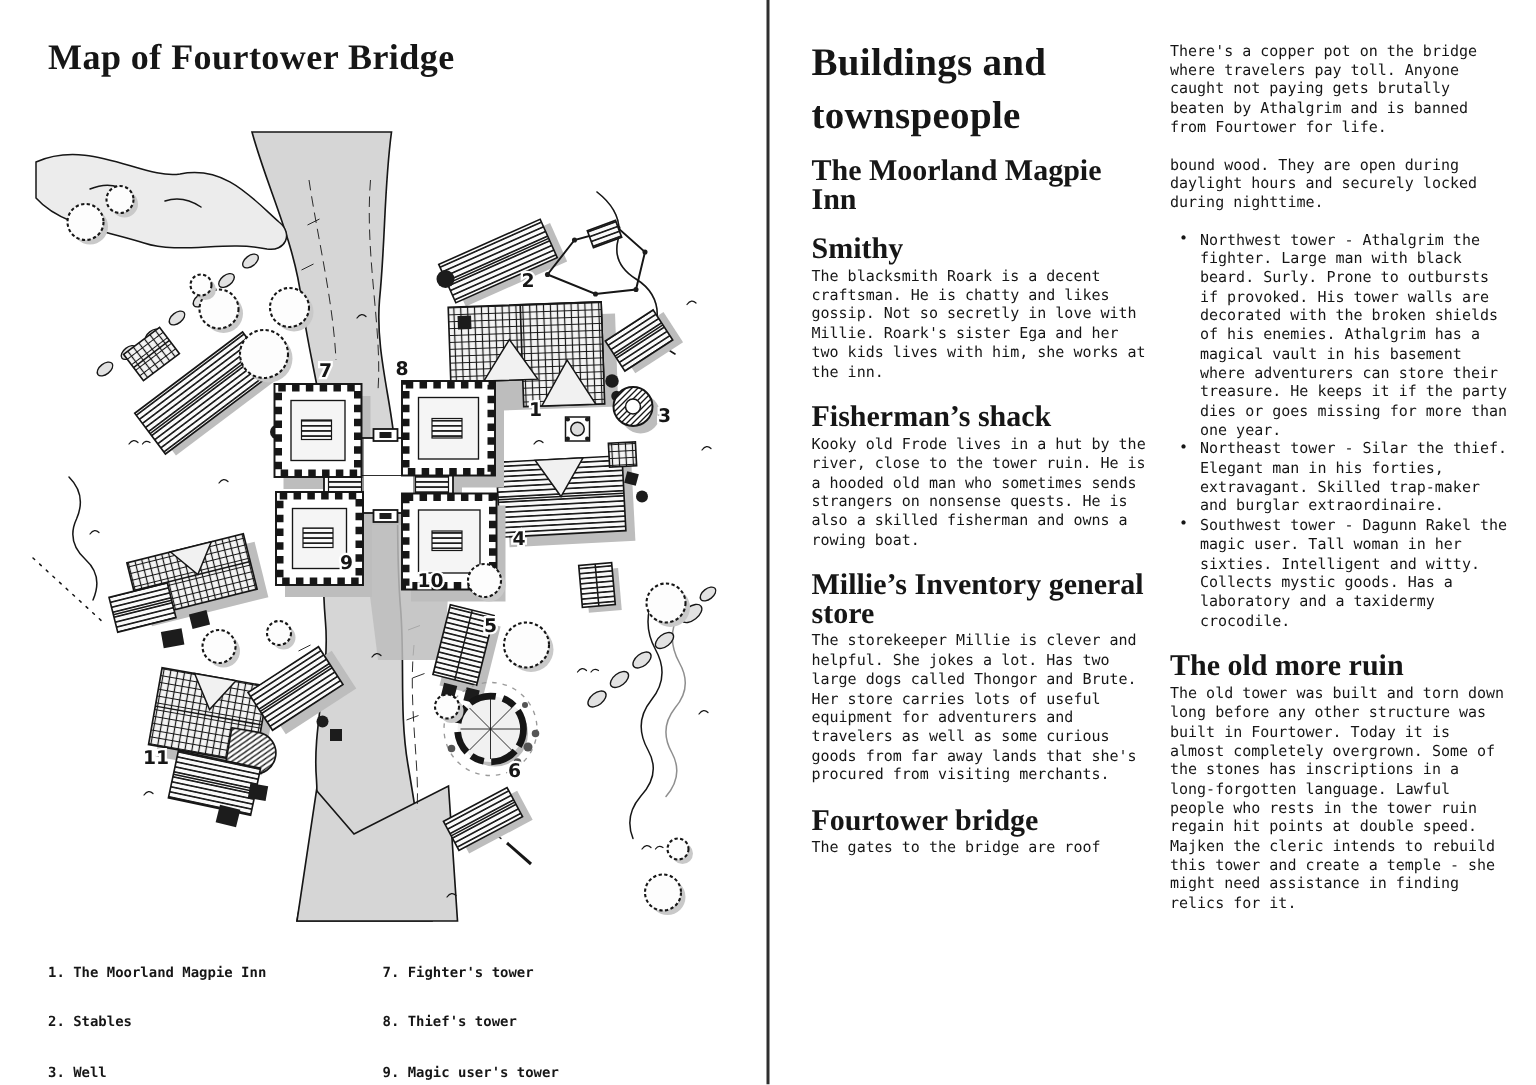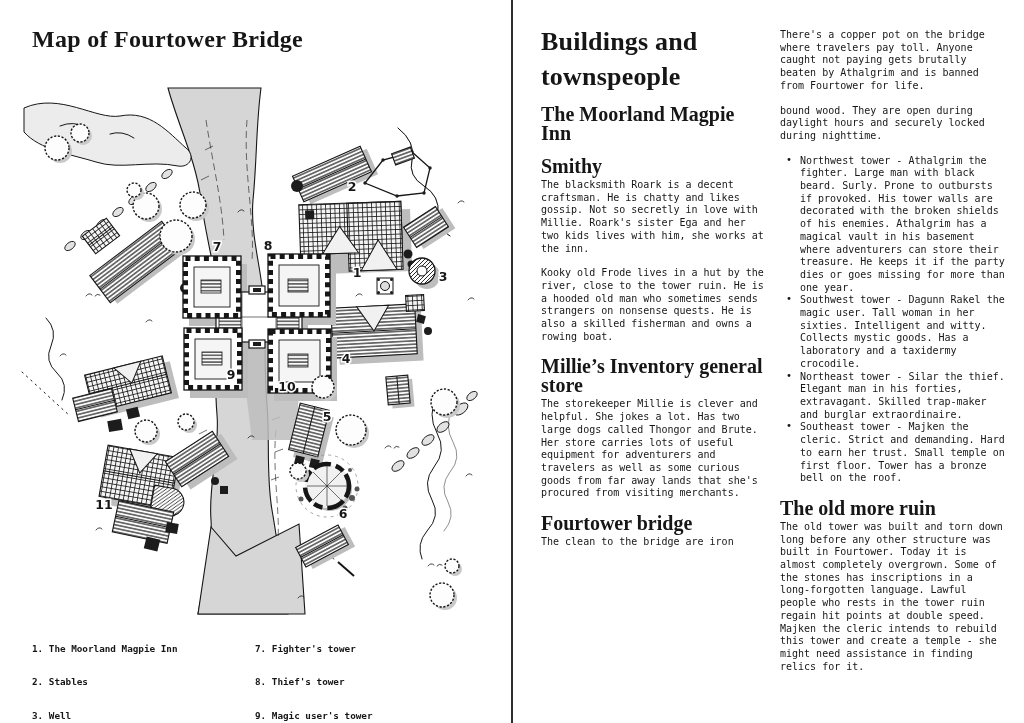--- a/index.html
+++ b/index.html
@@ -447,36 +447,36 @@
 
   <section class="page-right">
     <div class="col col-1">
       <h1>Buildings and townspeople</h1>
       <div class="blocks">
           <h2>The Moorland Magpie Inn</h2>
           <ul>
           </ul>
           <h2>Smithy</h2>
           <p><span>The blacksmith </span><span class="b">Roark</span><span> is a decent craftsman. He is chatty and likes gossip. Not so secretly in love with Millie. Roark's sister </span><span class="b">Ega</span><span> and her two kids lives with him, she works at the inn.</span></p>
+          <h2>Fisherman’s shack</h2>
           <p><span>Kooky old </span><span class="b">Frode</span><span> lives in a hut by the river, close to the tower ruin. He is a hooded old man who sometimes sends strangers on nonsense quests. He is also a skilled fisherman and owns a rowing boat.</span></p>
           <h2>Millie’s Inventory general store</h2>
           <p><span>The storekeeper </span><span class="b">Millie</span><span> is clever and helpful. She jokes a lot. Has two large dogs called Thongor and Brute. Her store carries lots of useful equipment for adventurers and travelers as well as some curious goods from far away lands that she's procured from visiting merchants.</span></p>
           <h2>Fourtower bridge</h2>
-          <p><span>The clean to the bridge are iron</span></p>
+          <p><span>The gates to the bridge are roof</span></p>
         </div>
     </div>
     <div class="col col-2">
       <div class="blocks">
           <p><span>There's a copper pot on the bridge where travelers pay toll. Anyone caught not paying gets brutally beaten by Athalgrim and is banned from Fourtower for life.</span></p>
           <p><span>bound wood. They are open during daylight hours and securely locked during nighttime.</span></p>
           <ul>
             <li><span>Northwest tower - </span><span class="b">Athalgrim</span><span> the fighter. Large man with black beard. Surly. Prone to outbursts if provoked. His tower walls are decorated with the broken shields of his enemies. Athalgrim has a magical vault in his basement where adventurers can store their treasure. He keeps it if the party dies or goes missing for more than one year.</span></li>
+            <li><span>Northeast tower - </span><span class="b">Silar</span><span> the thief. Elegant man in his forties, extravagant. Skilled trap-maker and burglar extraordinaire.</span></li>
             <li><span>Southwest tower - </span><span class="b">Dagunn Rakel</span><span> the magic user. Tall woman in her sixties. Intelligent and witty. Collects mystic goods. Has a laboratory and a taxidermy crocodile.</span></li>
-            <li><span>Northeast tower - </span><span class="b">Silar</span><span> the thief. Elegant man in his forties, extravagant. Skilled trap-maker and burglar extraordinaire.</span></li>
-            <li><span>Southeast tower - </span><span class="b">Majken</span><span> the cleric. Strict and demanding. Hard to earn her trust. Small temple on first floor. Tower has a bronze bell on the roof.</span></li>
           </ul>
           <h2>The old more ruin</h2>
           <p><span>The old tower was built and torn down long before any other structure was built in Fourtower. Today it is almost completely overgrown. Some of the stones has inscriptions in a long-forgotten language. Lawful people who rests in the tower ruin regain hit points at double speed. Majken the cleric intends to rebuild this tower and create a temple - she might need assistance in finding relics for it.</span></p>
         </div>
     </div>
   </section>
 
 </div>
 
 </body></html>

